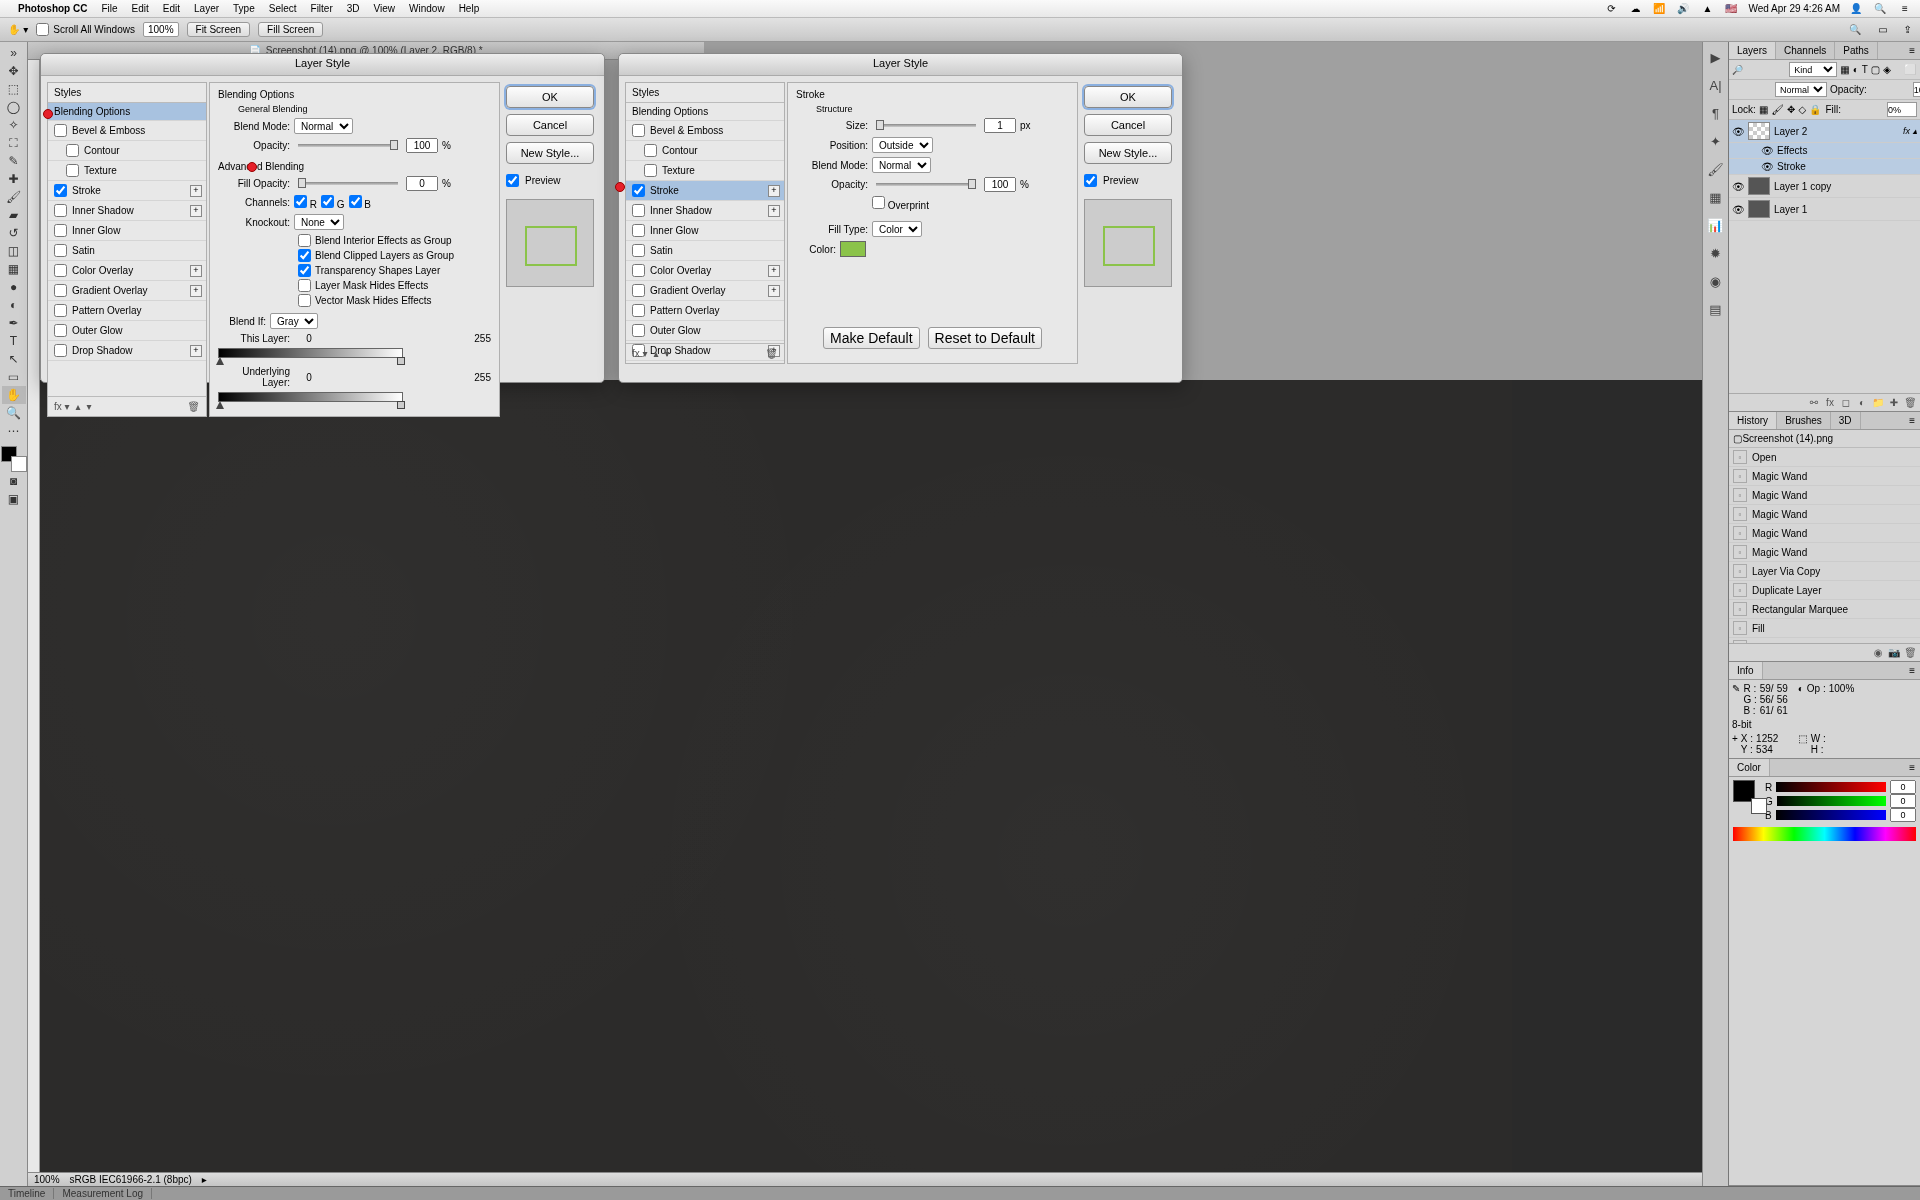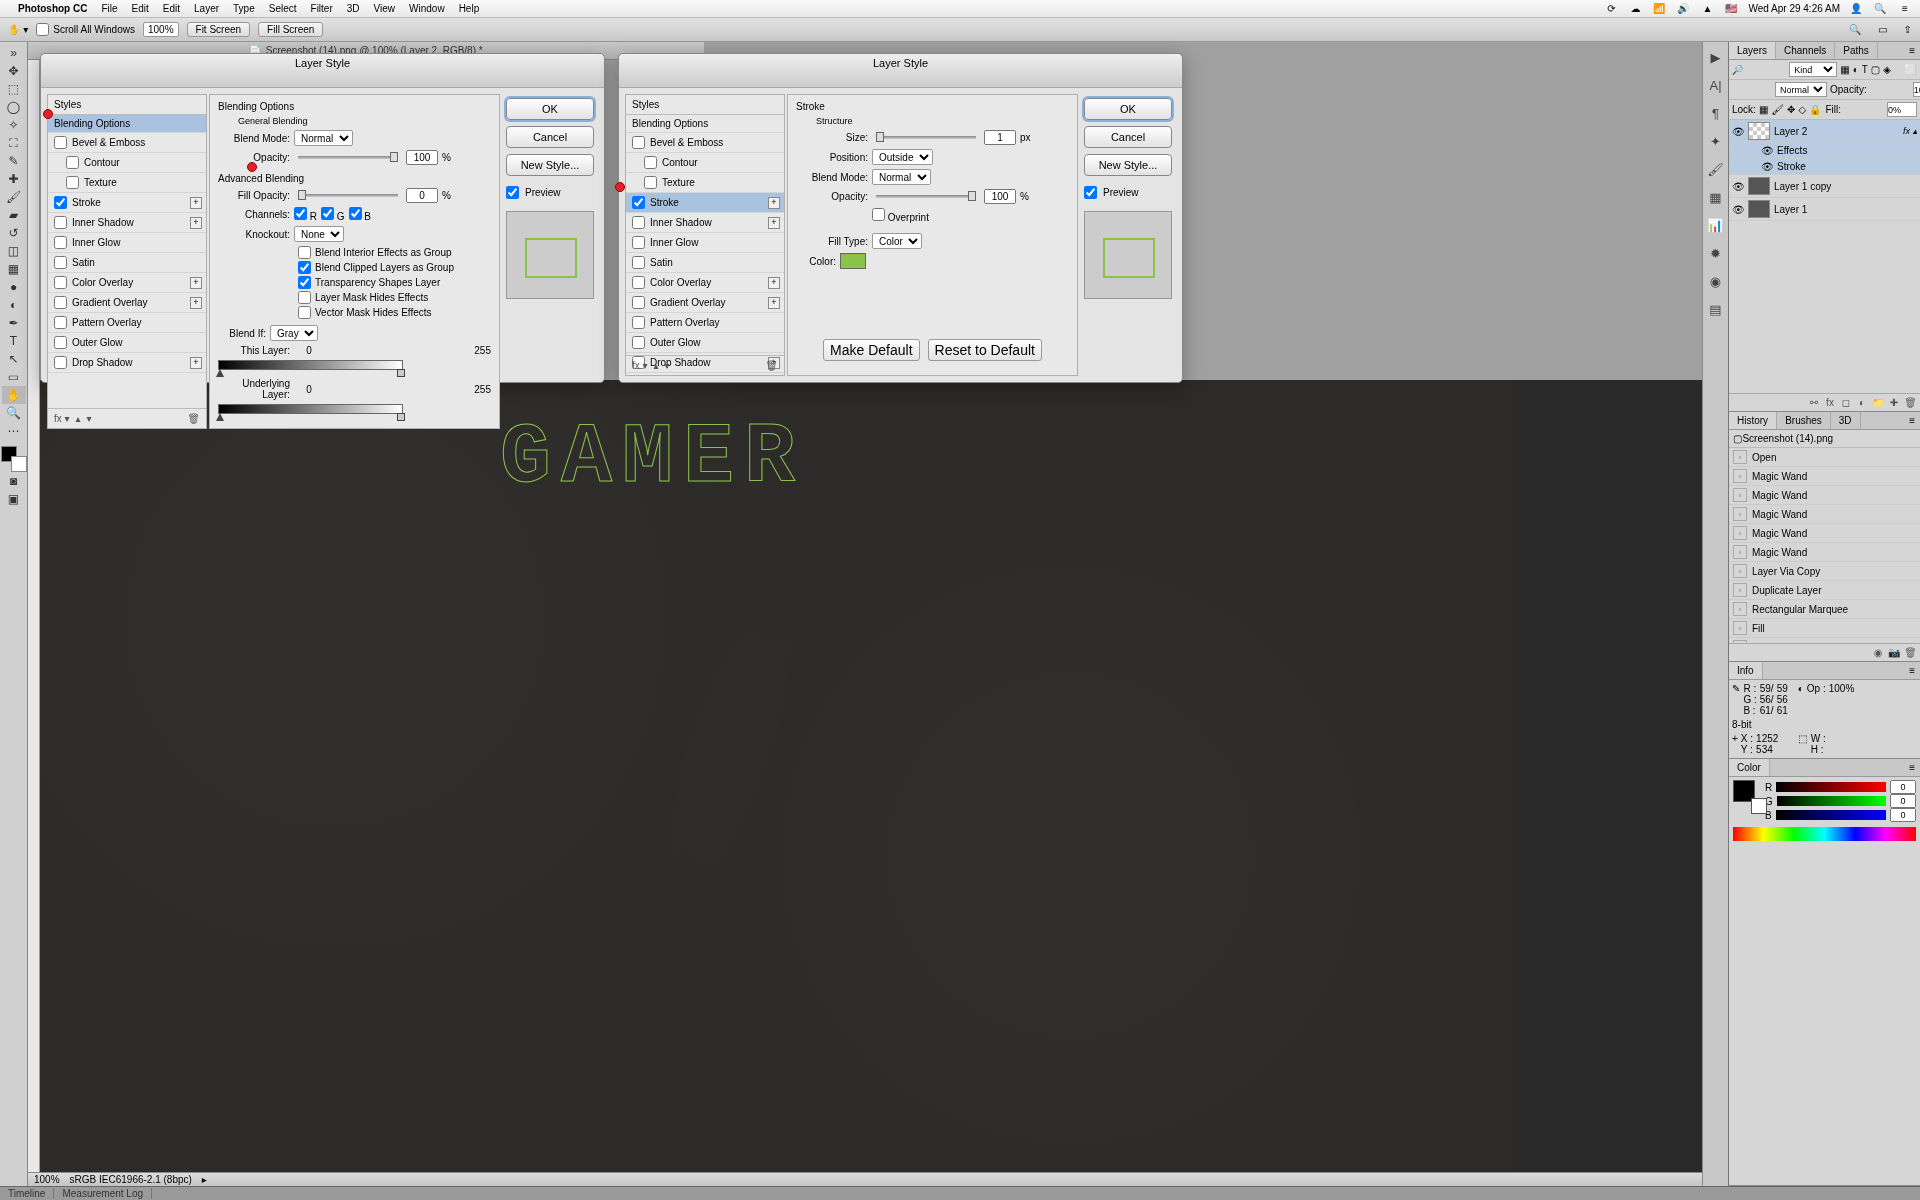--- a/index.html
+++ b/index.html
@@ -36,21 +36,21 @@
   radial-gradient(circle at 20% 30%, rgba(255,255,255,0.02) 0%, transparent 40%),
   radial-gradient(circle at 70% 60%, rgba(255,255,255,0.02) 0%, transparent 40%),
   #2c2b2a;
 }
 .school-text { position:absolute; left:30px; top:15px; font-family:"Comic Sans MS",cursive; font-size:90px; font-style:italic; font-weight:bold; color:#eb3356; letter-spacing:-2px;}
 .gamer-text { position:absolute; left:460px; top:30px; font-family:"Courier New",monospace; font-size:85px; font-weight:bold; color:transparent; -webkit-text-stroke:1px #8bc34a; letter-spacing:10px;}
 .ruler-v { position:absolute; top:60px; left:28px; width:12px; bottom:28px; background:#e8e8e8; border-right:1px solid #999;}
 
 
 .dialog { position:absolute; background:#e4e4e4; border:1px solid #888; border-radius:5px; box-shadow:0 5px 20px rgba(0,0,0,.3); }
-.dialog .title { height:34px; background:linear-gradient(#eee,#ccc); border-bottom:1px solid #aaa; text-align:center; line-height:18px; font-size:11px; border-radius:5px 5px 0 0;}
+.dialog .title { height:22px; background:linear-gradient(#eee,#ccc); border-bottom:1px solid #aaa; text-align:center; line-height:18px; font-size:11px; border-radius:5px 5px 0 0;}
 .dialog .body { display:flex; padding:6px; gap:2px; }
 .styles-col { width:160px; border:1px solid #b0b0b0; background:#e8e8e8; position:relative;}
 .styles-col .hdr { padding:4px 6px; border-bottom:1px solid #bbb; font-size:10px;}
 .styles-col .row { display:flex; align-items:center; padding:3px 6px; font-size:10px; border-bottom:1px solid #d5d5d5; position:relative;}
 .styles-col .row.sub { padding-left:18px;}
 .styles-col .row.sel { background:#a8c2e0;}
 .styles-col .row input[type=checkbox]{ margin-right:5px;}
 .styles-col .row .plus { position:absolute; right:4px; width:12px; height:12px; border:1px solid #888; display:flex; align-items:center; justify-content:center; font-size:9px; line-height:1; background:#f0f0f0;}
 .styles-col .footer { position:absolute; bottom:0; left:0; right:0; height:20px; border-top:1px solid #bbb; display:flex; align-items:center; padding:0 6px; gap:6px; font-size:10px; color:#555;}
 .styles-col .footer .sp { flex:1;}
@@ -198,21 +198,20 @@
 
 <div class="doc-title">
   <span style="margin-right:4px">📄</span>
     <span>Screenshot (14).png @ 100% (Layer 2, RGB/8) *</span>
 </div>
 
 <div class="ruler-v"></div>
 
 <div class="canvas-area">
   <div class="chalkboard">
-    <div class="gamer-text">GAMER</div>
   </div>
 </div>
 
 <div class="dialog" style="left:40px;top:53px;width:565px;height:330px">
   <div class="red-dot" style="left:2px;top:55px"></div>
   <div class="red-dot" style="left:206px;top:108px"></div>
   <div class="title">Layer Style</div>
   <div class="body">
     <div class="styles-col" id="styles1">
       <div class="hdr">Styles</div>

